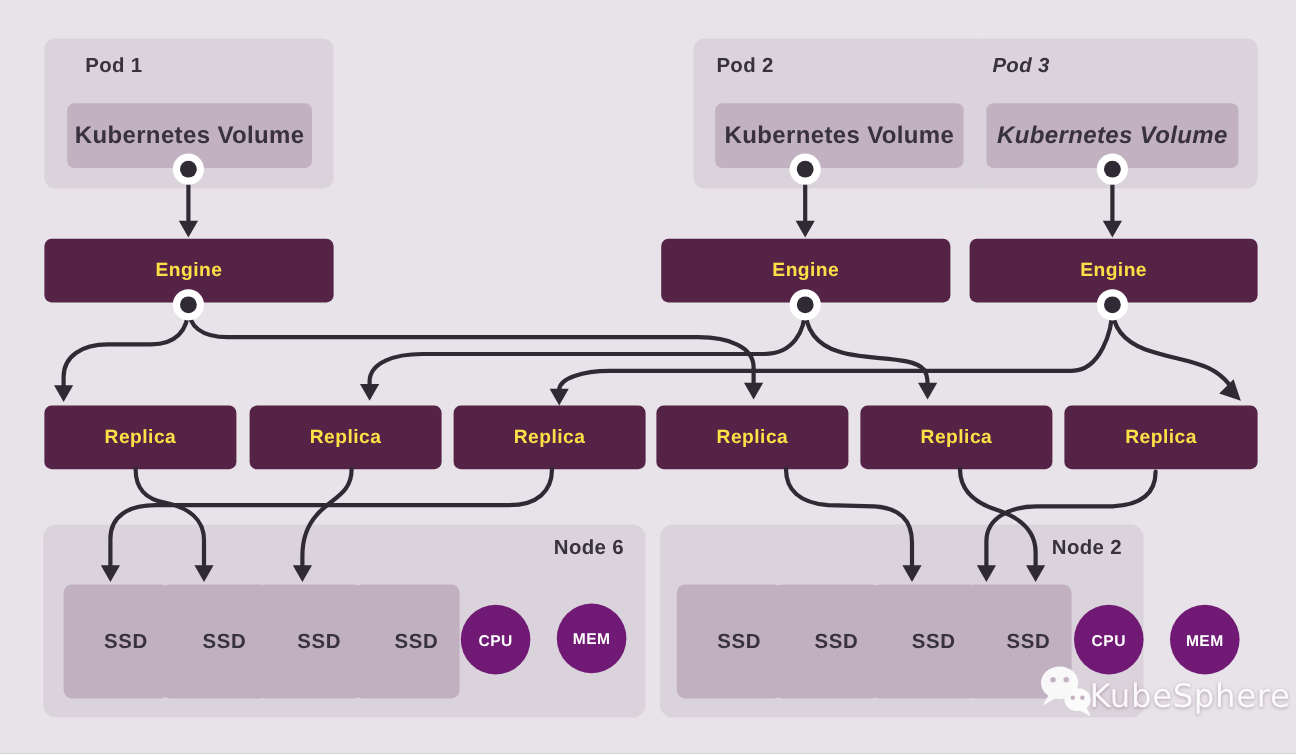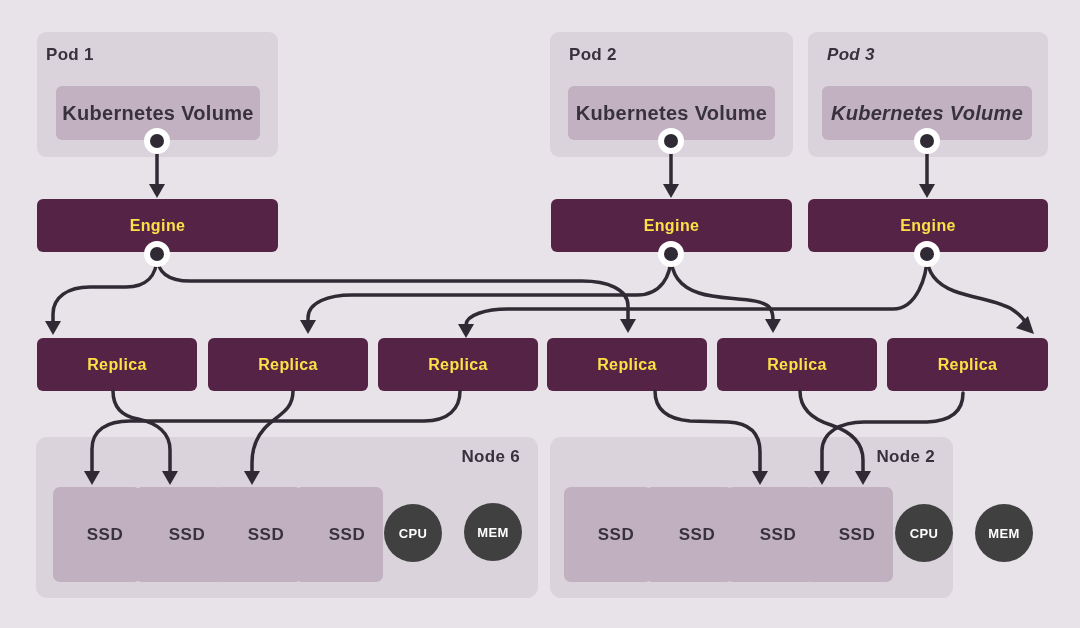--- a/index.html
+++ b/index.html
@@ -23,21 +23,21 @@
     display:flex;align-items:center;justify-content:center;
     font-size:16px;font-weight:700;color:#fde047;letter-spacing:.4px;
   }
   .ssd{
     position:absolute;background:#C0B0C0;border-radius:7px;z-index:3;
     display:flex;align-items:center;justify-content:center;
     font-size:17px;font-weight:700;color:#38323E;letter-spacing:.5px;padding-left:16px;
   }
   .chip{
     position:absolute;width:58px;height:58px;border-radius:50%;
-    background:#404040;z-index:3;
+    background:#701a75;z-index:3;
     display:flex;align-items:center;justify-content:center;
     font-size:13px;font-weight:700;color:#FFFFFF;letter-spacing:.4px;
   }
   .dot{
     position:absolute;width:26px;height:26px;border-radius:50%;
     background:#FFFFFF;z-index:5;
     display:flex;align-items:center;justify-content:center;
   }
   .dot::after{
     content:"";width:14px;height:14px;border-radius:50%;background:#2F2A33;display:block;
@@ -52,24 +52,24 @@
     color:rgba(255,255,255,.95);letter-spacing:.5px;margin-left:-4px;margin-top:14px;
     text-shadow:0 1px 3px rgba(90,60,85,.45);
   }
 </style>
 </head>
 <body>
 
 <div id="canvas">
 
   <div class="panel" style="left:37px;top:32px;width:241px;height:125px;">
-    <div class="panel-label" style="left:9px;top:13px;">Pod 1</div>
+    <div class="panel-label" style="left:34px;top:13px;">Pod 1</div>
     <div class="lightbox" style="left:19px;top:54px;width:204px;height:54px;">Kubernetes Volume</div>
   </div>
-  <div class="panel" style="left:550px;top:32px;width:243px;height:125px;">
+  <div class="panel" style="left:578px;top:32px;width:243px;height:125px;">
     <div class="panel-label" style="left:19px;top:13px;">Pod 2</div>
     <div class="lightbox" style="left:18px;top:54px;width:207px;height:54px;">Kubernetes Volume</div>
   </div>
   <div class="panel" style="left:808px;top:32px;width:240px;height:125px;font-style:italic;">
     <div class="panel-label" style="left:19px;top:13px;">Pod 3</div>
     <div class="lightbox" style="left:14px;top:54px;width:210px;height:54px;">Kubernetes Volume</div>
   </div>
 
   <div class="darkbox" style="left:37px;top:199px;width:241px;height:53px;">Engine</div>
   <div class="darkbox" style="left:551px;top:199px;width:241px;height:53px;">Engine</div>
@@ -142,14 +142,31 @@
     </g>
   </svg>
 
   <div class="dot" style="left:144px;top:128px;"></div>
   <div class="dot" style="left:658px;top:128px;"></div>
   <div class="dot" style="left:914px;top:128px;"></div>
   <div class="dot" style="left:144px;top:241px;"></div>
   <div class="dot" style="left:658px;top:241px;"></div>
   <div class="dot" style="left:914px;top:241px;"></div>
 
+  <div id="watermark">
+    <svg width="48" height="56" viewBox="0 0 48 56">
+      <g fill="#FFFFFF" opacity="0.96">
+        <ellipse cx="19" cy="24" rx="15.5" ry="13.5"></ellipse>
+        <path d="M10,34 L5,43 L17,36 Z"></path>
+        <ellipse cx="34" cy="38" rx="11" ry="9.5"></ellipse>
+        <path d="M41,44 L45,52 L34,46 Z"></path>
+      </g>
+      <g fill="#C3B3C3">
+        <circle cx="13.5" cy="21.5" r="2.3"></circle>
+        <circle cx="24.5" cy="21.5" r="2.3"></circle>
+        <circle cx="30" cy="36.5" r="1.9"></circle>
+        <circle cx="38" cy="36.5" r="1.9"></circle>
+      </g>
+    </svg>
+    <span class="brand">KubeSphere</span>
+  </div>
 
 </div>
 
 </body></html>

